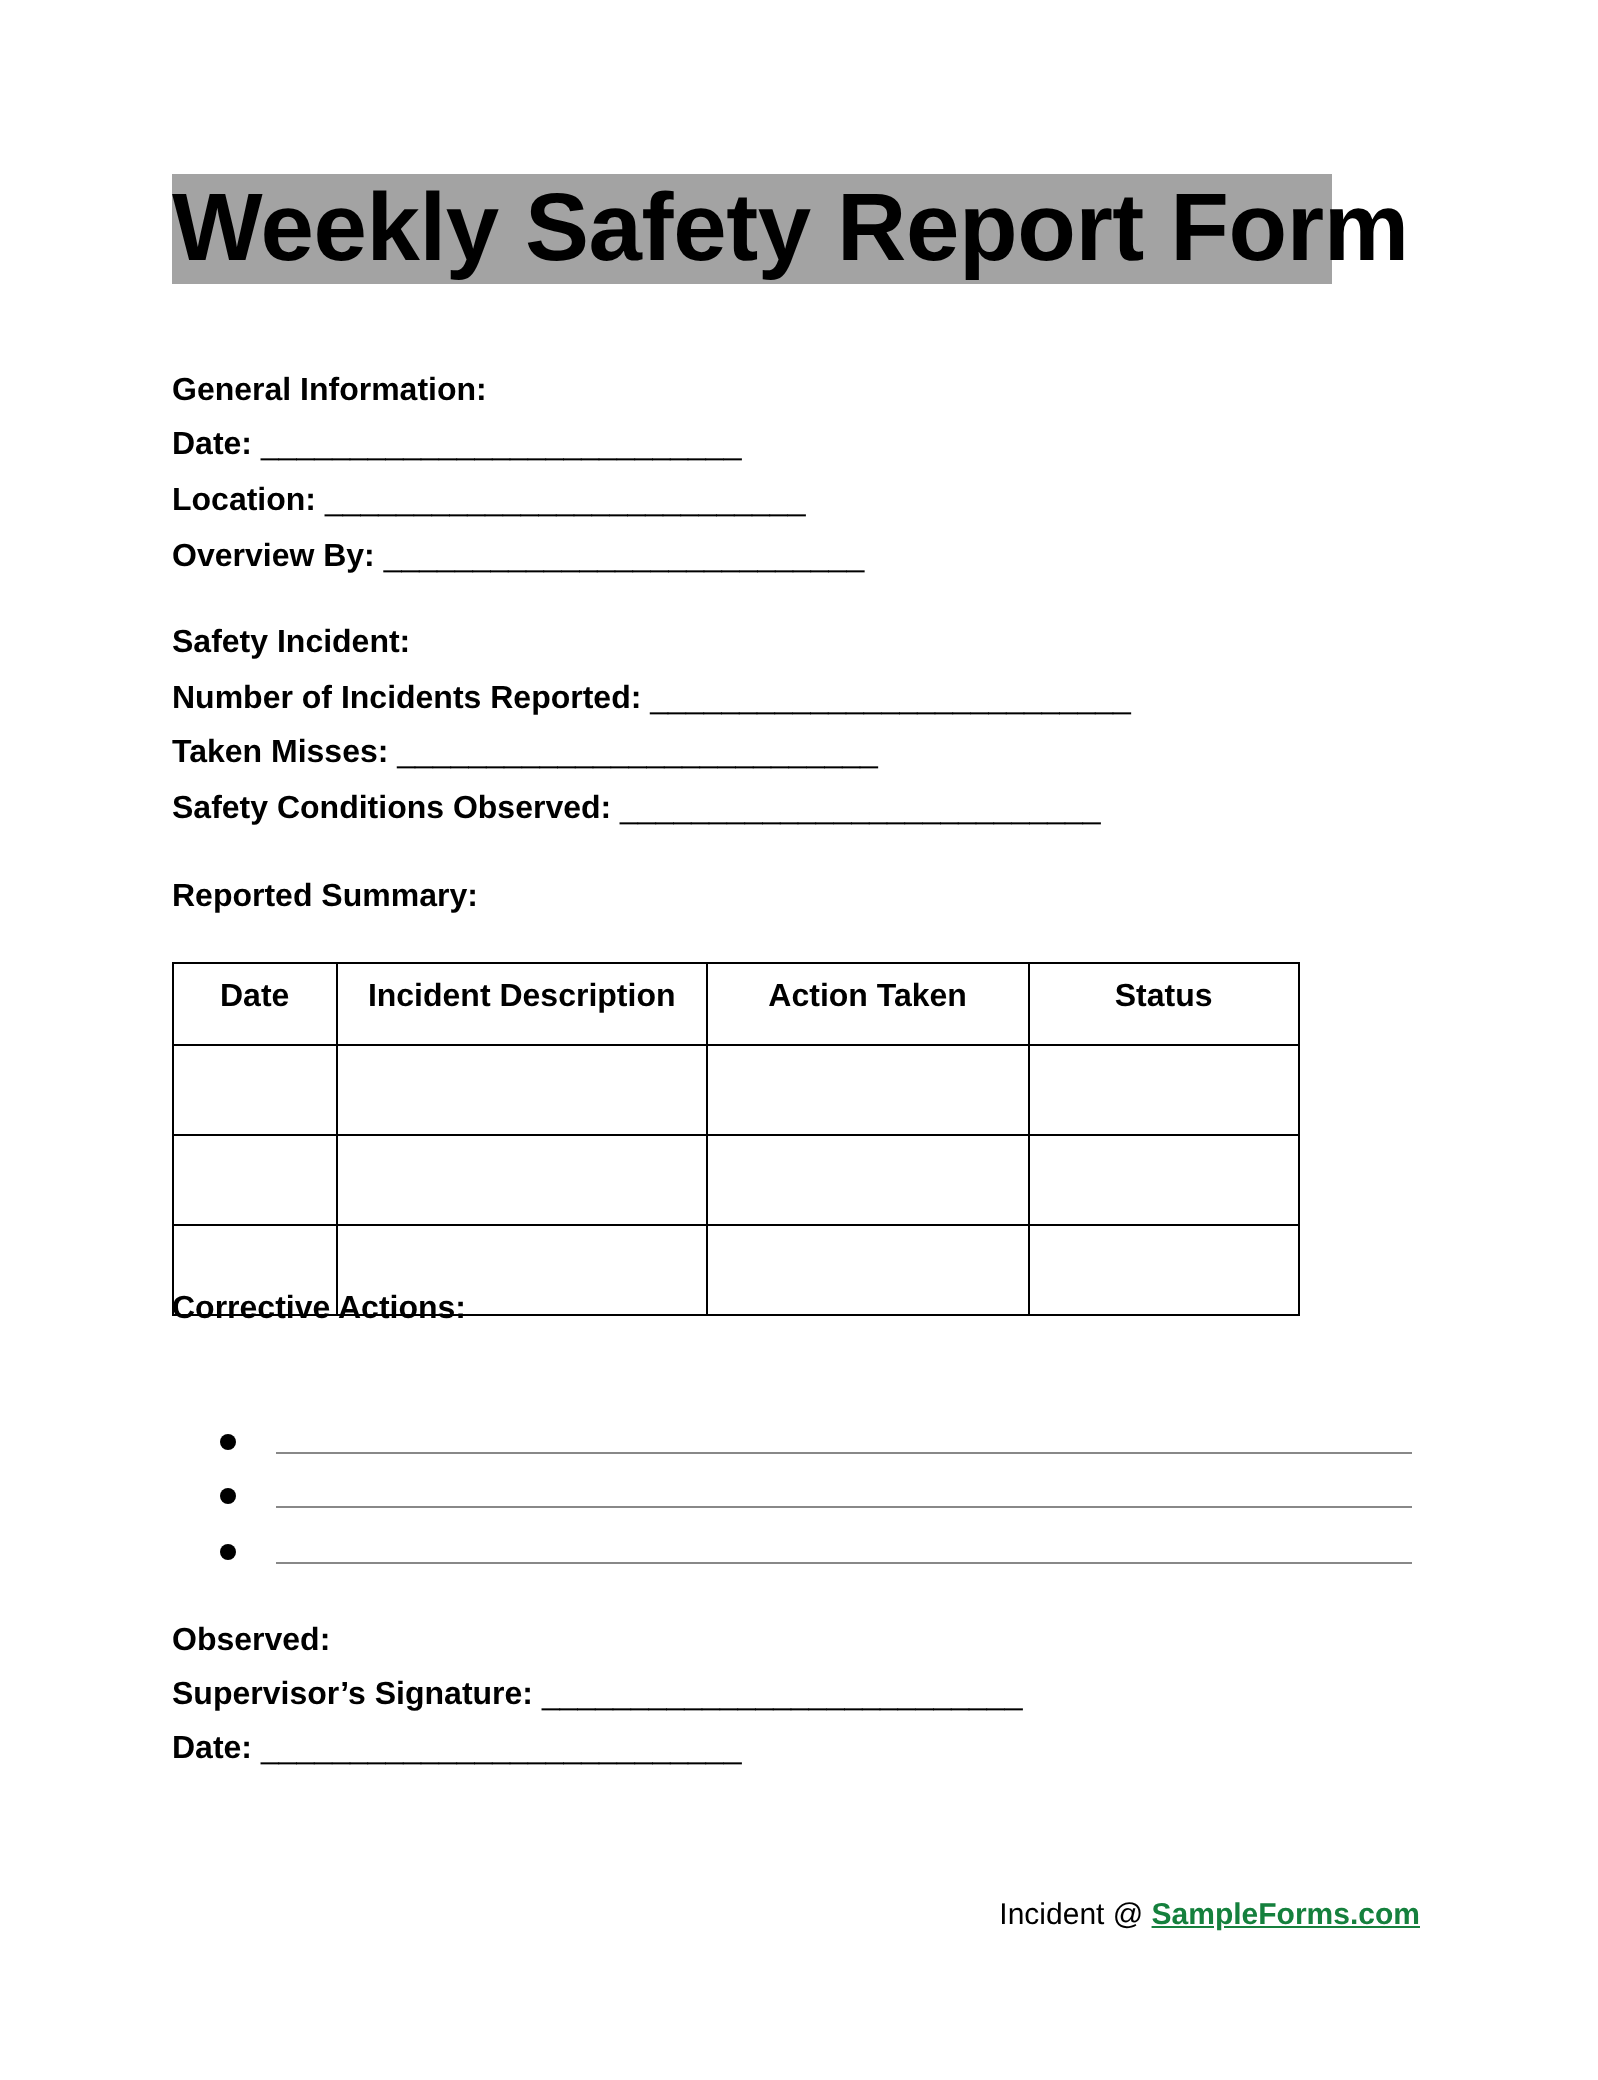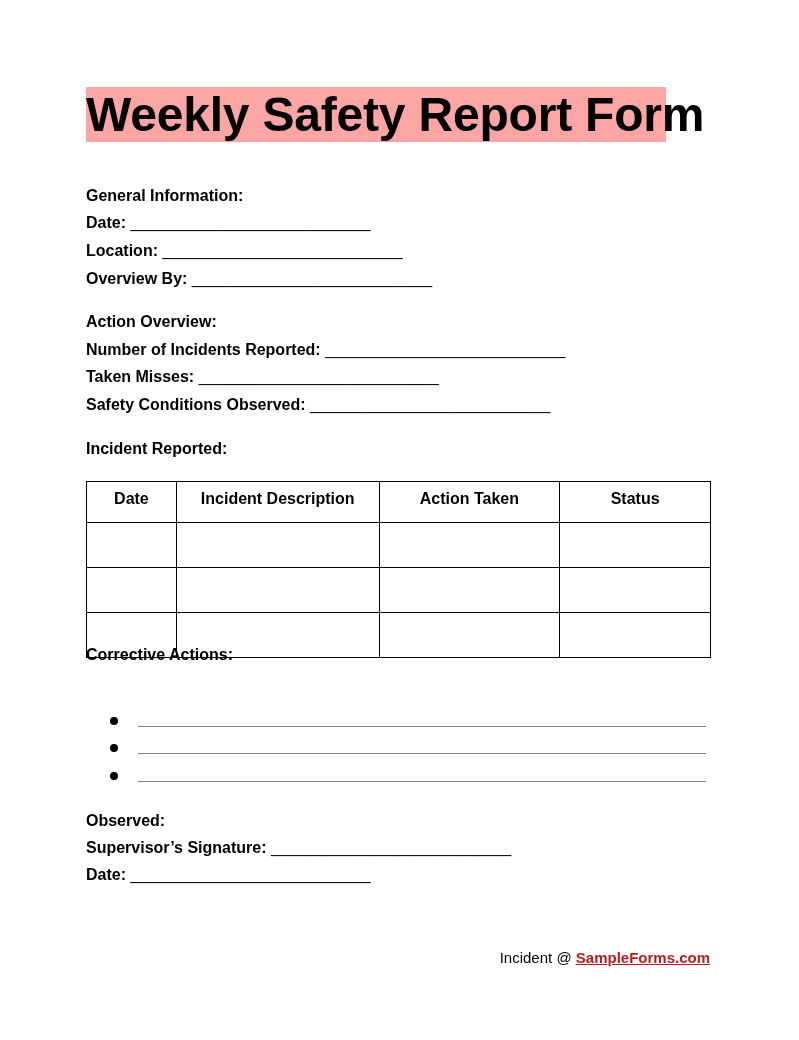--- a/index.html
+++ b/index.html
@@ -1,67 +1,67 @@
 <!DOCTYPE html>
 <html><head>
 <meta charset="utf-8">
 <style>
   html, body { margin: 0; padding: 0; background: #ffffff; }
   body { width: 799px; height: 1040px; position: relative; overflow: hidden;
          font-family: "Liberation Sans", sans-serif; color: #000; }
   .title { position: absolute; left: 86px; top: 87px; height: 55px; width: 580px;
-           background: #fca5a5; font-weight: bold; font-size: 48px; line-height: 55px;
+           background: #a3a3a3; font-weight: bold; font-size: 48px; line-height: 55px;
            white-space: nowrap; letter-spacing: -0.2px; }
   .line { position: absolute; left: 86px; font-size: 16px; font-weight: bold; white-space: nowrap; line-height: 18px; }
   .blank { font-weight: normal; }
-  table.incidents { position: absolute; left: 86px; top: 481px; width: 625px;
+  table.incidents { position: absolute; left: 86px; top: 481px; width: 564px;
                     border-collapse: collapse; }
   table.incidents th, table.incidents td { border: 1px solid #000; font-size: 16px; }
   table.incidents th { height: 41px; vertical-align: top; padding-top: 8px; box-sizing: border-box; font-weight: bold; }
   table.incidents td { height: 42px; }
   .bullet-row { position: absolute; left: 110px; width: 600px; height: 18px; }
   .bullet { position: absolute; left: 0; top: 4px; width: 8px; height: 8px; border-radius: 50%; background: #000; }
   .bullet-line { position: absolute; left: 28px; right: 4px; top: 13px; border-bottom: 1px solid #888; }
   .footer { position: absolute; right: 89px; top: 949px; font-size: 15px; white-space: nowrap; }
-  .footer a { color: #b91c1c; font-weight: bold; text-decoration: underline; }
+  .footer a { color: #15803d; font-weight: bold; text-decoration: underline; }
 </style>
 </head>
 <body>
 
 <div class="title">Weekly Safety Report Form</div>
 
 <div class="line" style="top:187px">General Information:</div>
 <div class="line" style="top:214px">
   <span>Date:</span>
   <span class="blank">___________________________</span>
 </div>
 <div class="line" style="top:242px">
   <span>Location:</span>
   <span class="blank">___________________________</span>
 </div>
 <div class="line" style="top:270px">
   <span>Overview By:</span>
   <span class="blank">___________________________</span>
 </div>
 
-<div class="line" style="top:313px">Action Overview:</div>
+<div class="line" style="top:313px">Safety Incident:</div>
 <div class="line" style="top:341px">
   <span>Number of Incidents Reported:</span>
   <span class="blank">___________________________</span>
 </div>
 <div class="line" style="top:368px">
   <span>Taken Misses:</span>
   <span class="blank">___________________________</span>
 </div>
 <div class="line" style="top:396px">
   <span>Safety Conditions Observed:</span>
   <span class="blank">___________________________</span>
 </div>
 
-<div class="line" style="top:440px">Incident Reported:</div>
+<div class="line" style="top:440px">Reported Summary:</div>
 
 <table class="incidents">
   <colgroup>
     <col style="width:90px">
       <col style="width:203px">
       <col style="width:181px">
       <col style="width:151px">
   </colgroup>
   <thead>
     <tr>

